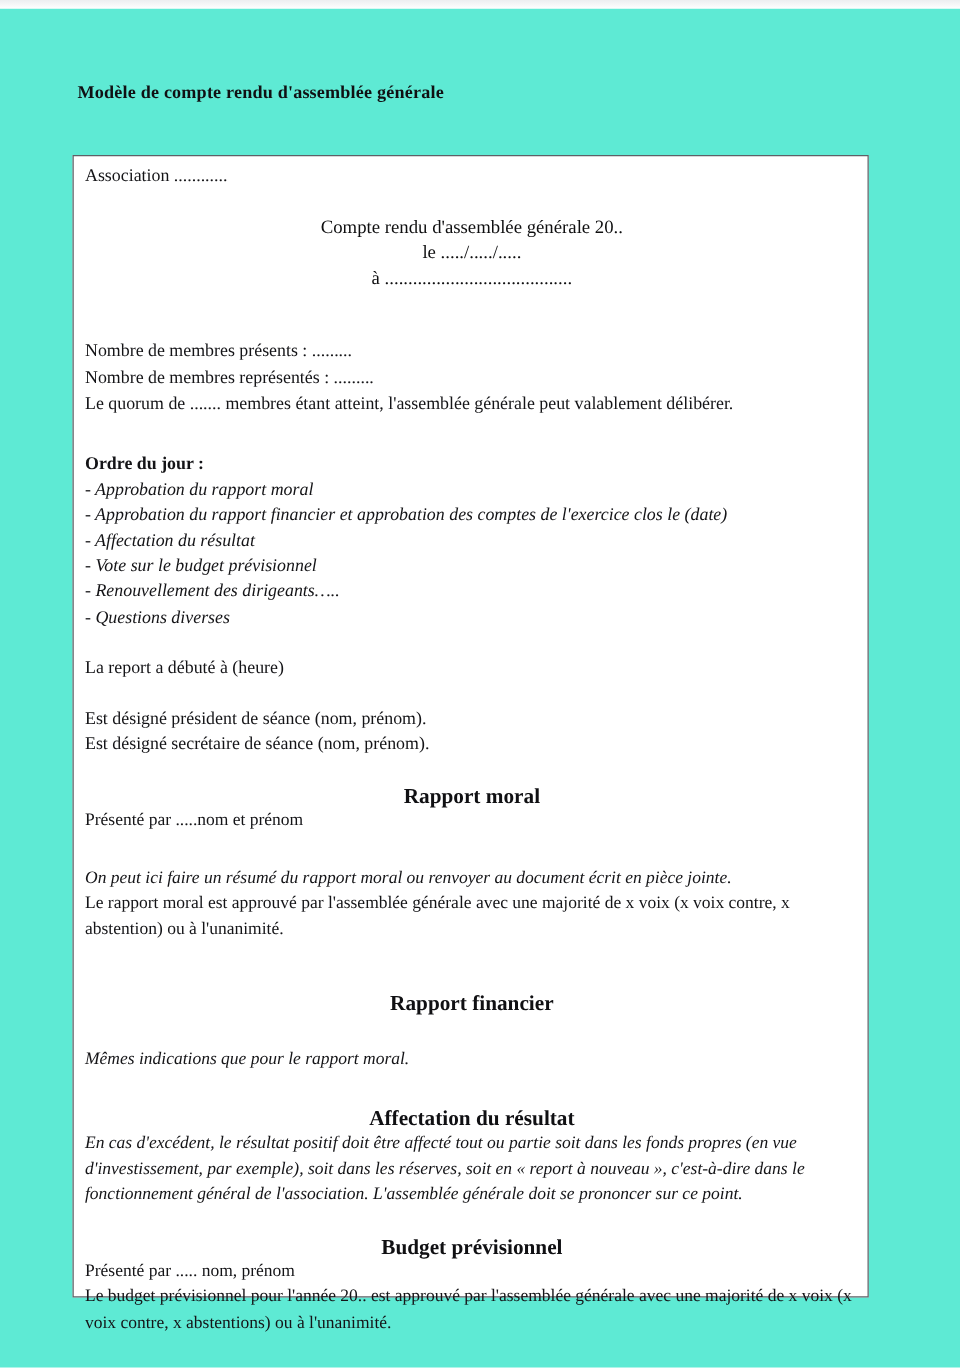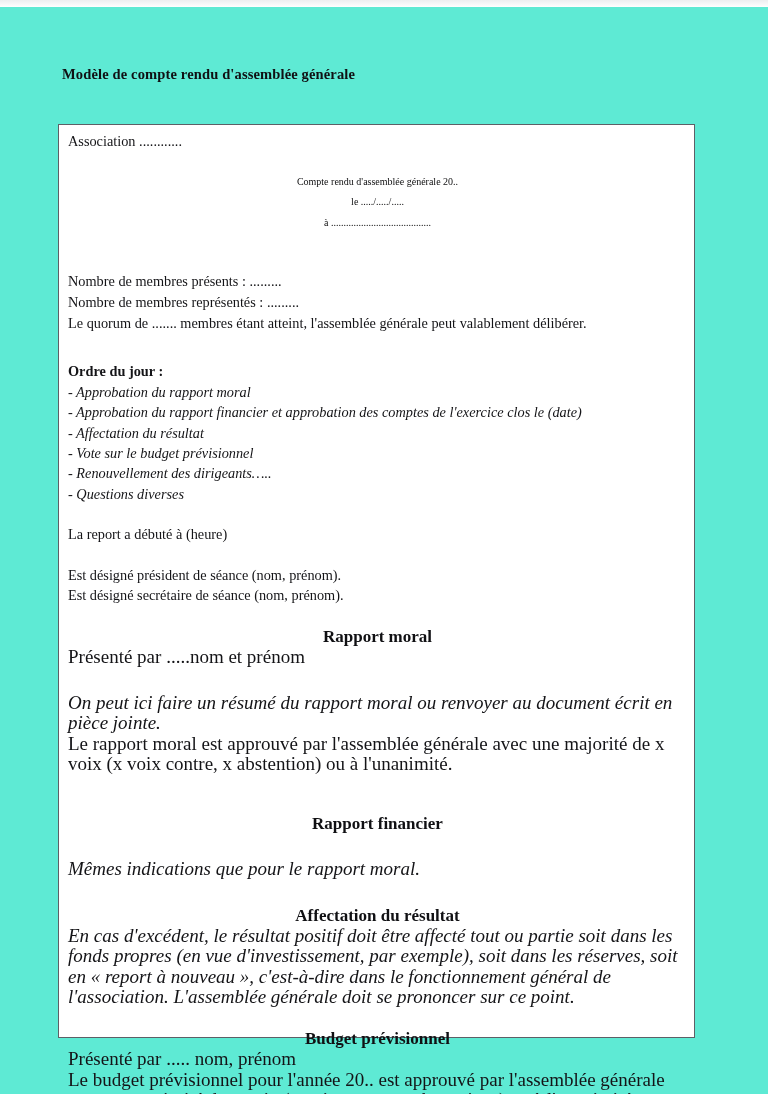--- a/index.html
+++ b/index.html
@@ -74,34 +74,34 @@
   .spacer-lg { height: 28px; }
   .spacer-xs { height: 5px; }
   .heading {
     font-size: 17px;
     font-weight: bold;
     text-align: center;
     line-height: 21px;
     color: #101013;
   }
   .para {
-    font-size: 19px;
+    font-size: 14px;
     line-height: 20.6px;
     text-align: left;
     color: #141417;
   }
   .agenda-item {
     font-size: 14.3px;
     line-height: 20.4px;
     color: #141417;
     font-style: italic;
   }
   .header-block {
     text-align: center;
-    font-size: 10px;
+    font-size: 15px;
     line-height: 20.6px;
   }
 </style>
 </head>
 <body>
 
 <div class="page">
 
   <div class="top-strip"></div>
 

